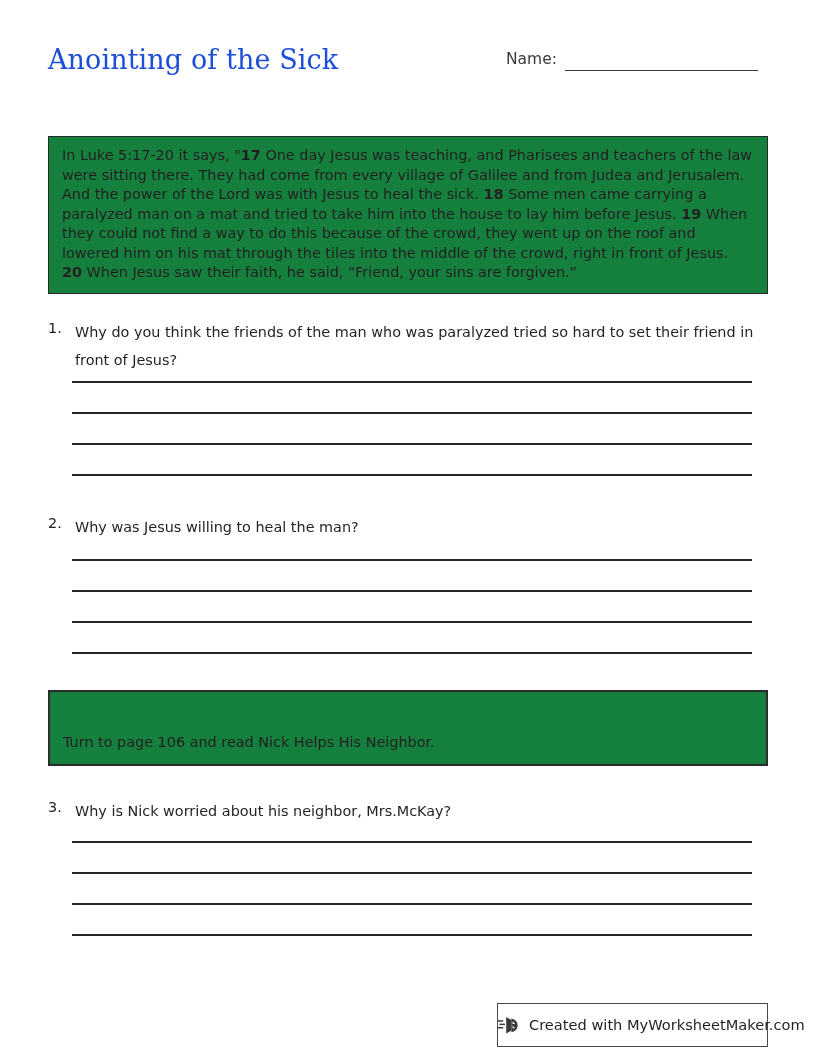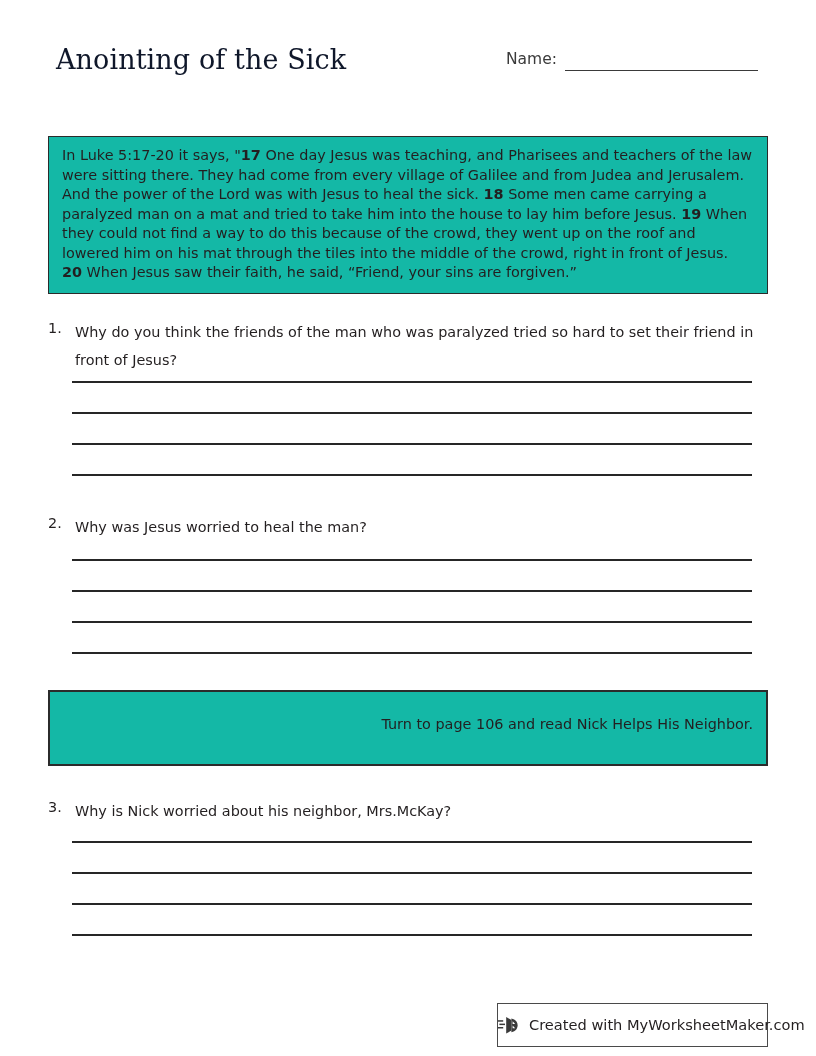--- a/index.html
+++ b/index.html
@@ -24,24 +24,23 @@
     width: 720px;
     height: 50px;
   }
   #worksheet-title {
     position: absolute;
     left: 0;
     top: 0;
     font-family: "DejaVu Serif", "Liberation Serif", serif;
     font-size: 27px;
     font-weight: 400;
-    color: #0f172a;
+    color: #1d4ed8;
     letter-spacing: 0.1px;
     white-space: nowrap;
-    margin-left: 8px;
   }
   #name-field {
     position: absolute;
     left: 458px;
     top: 8px;
     display: flex;
     align-items: flex-end;
     gap: 8px;
   }
   #name-label {
@@ -54,21 +53,21 @@
   #name-blank {
     width: 193px;
     height: 12px;
     border-bottom: 1.4px solid #3a3a3a;
   }
 
   
   .passage-box {
     position: absolute;
     box-sizing: border-box;
-    background: #14b8a6;
+    background: #15803d;
     border: 1px solid #2b2b2b;
   }
   .passage-box.thick {
     border-width: 2px;
   }
   #scripture-box {
     left: 48px;
     top: 136px;
     width: 720px;
     padding: 9px 12px 10px 13px;
@@ -86,21 +85,21 @@
     top: 690px;
     width: 720px;
     height: 76px;
     padding: 11px 13px;
   }
   .reflection-line {
     font-size: 14.4px;
     line-height: 19px;
     color: #231f20;
   }
-  .reflection-line.second { margin-top: 12px; text-align: right; }
+  .reflection-line.second { margin-top: 30px; }
 
   
   .question {
     position: absolute;
     left: 48px;
     width: 720px;
   }
   .question-row {
     display: flex;
     align-items: flex-start;
@@ -184,21 +183,21 @@
 <div class="answer-lines" id="answer-lines-1" style="top:381px;">
     <div class="answer-line"></div>
     <div class="answer-line"></div>
     <div class="answer-line"></div>
     <div class="answer-line"></div>
   </div>
 
 <div class="question" id="question-2" style="top:513px;">
   <div class="question-row">
     <span class="question-number">2.</span>
-    <span class="question-text">Why was Jesus worried to heal the man?</span>
+    <span class="question-text">Why was Jesus willing to heal the man?</span>
   </div>
 </div>
 <div class="answer-lines" id="answer-lines-2" style="top:559px;">
     <div class="answer-line"></div>
     <div class="answer-line"></div>
     <div class="answer-line"></div>
     <div class="answer-line"></div>
   </div>
 
 <div id="reflection-box" class="passage-box thick">

